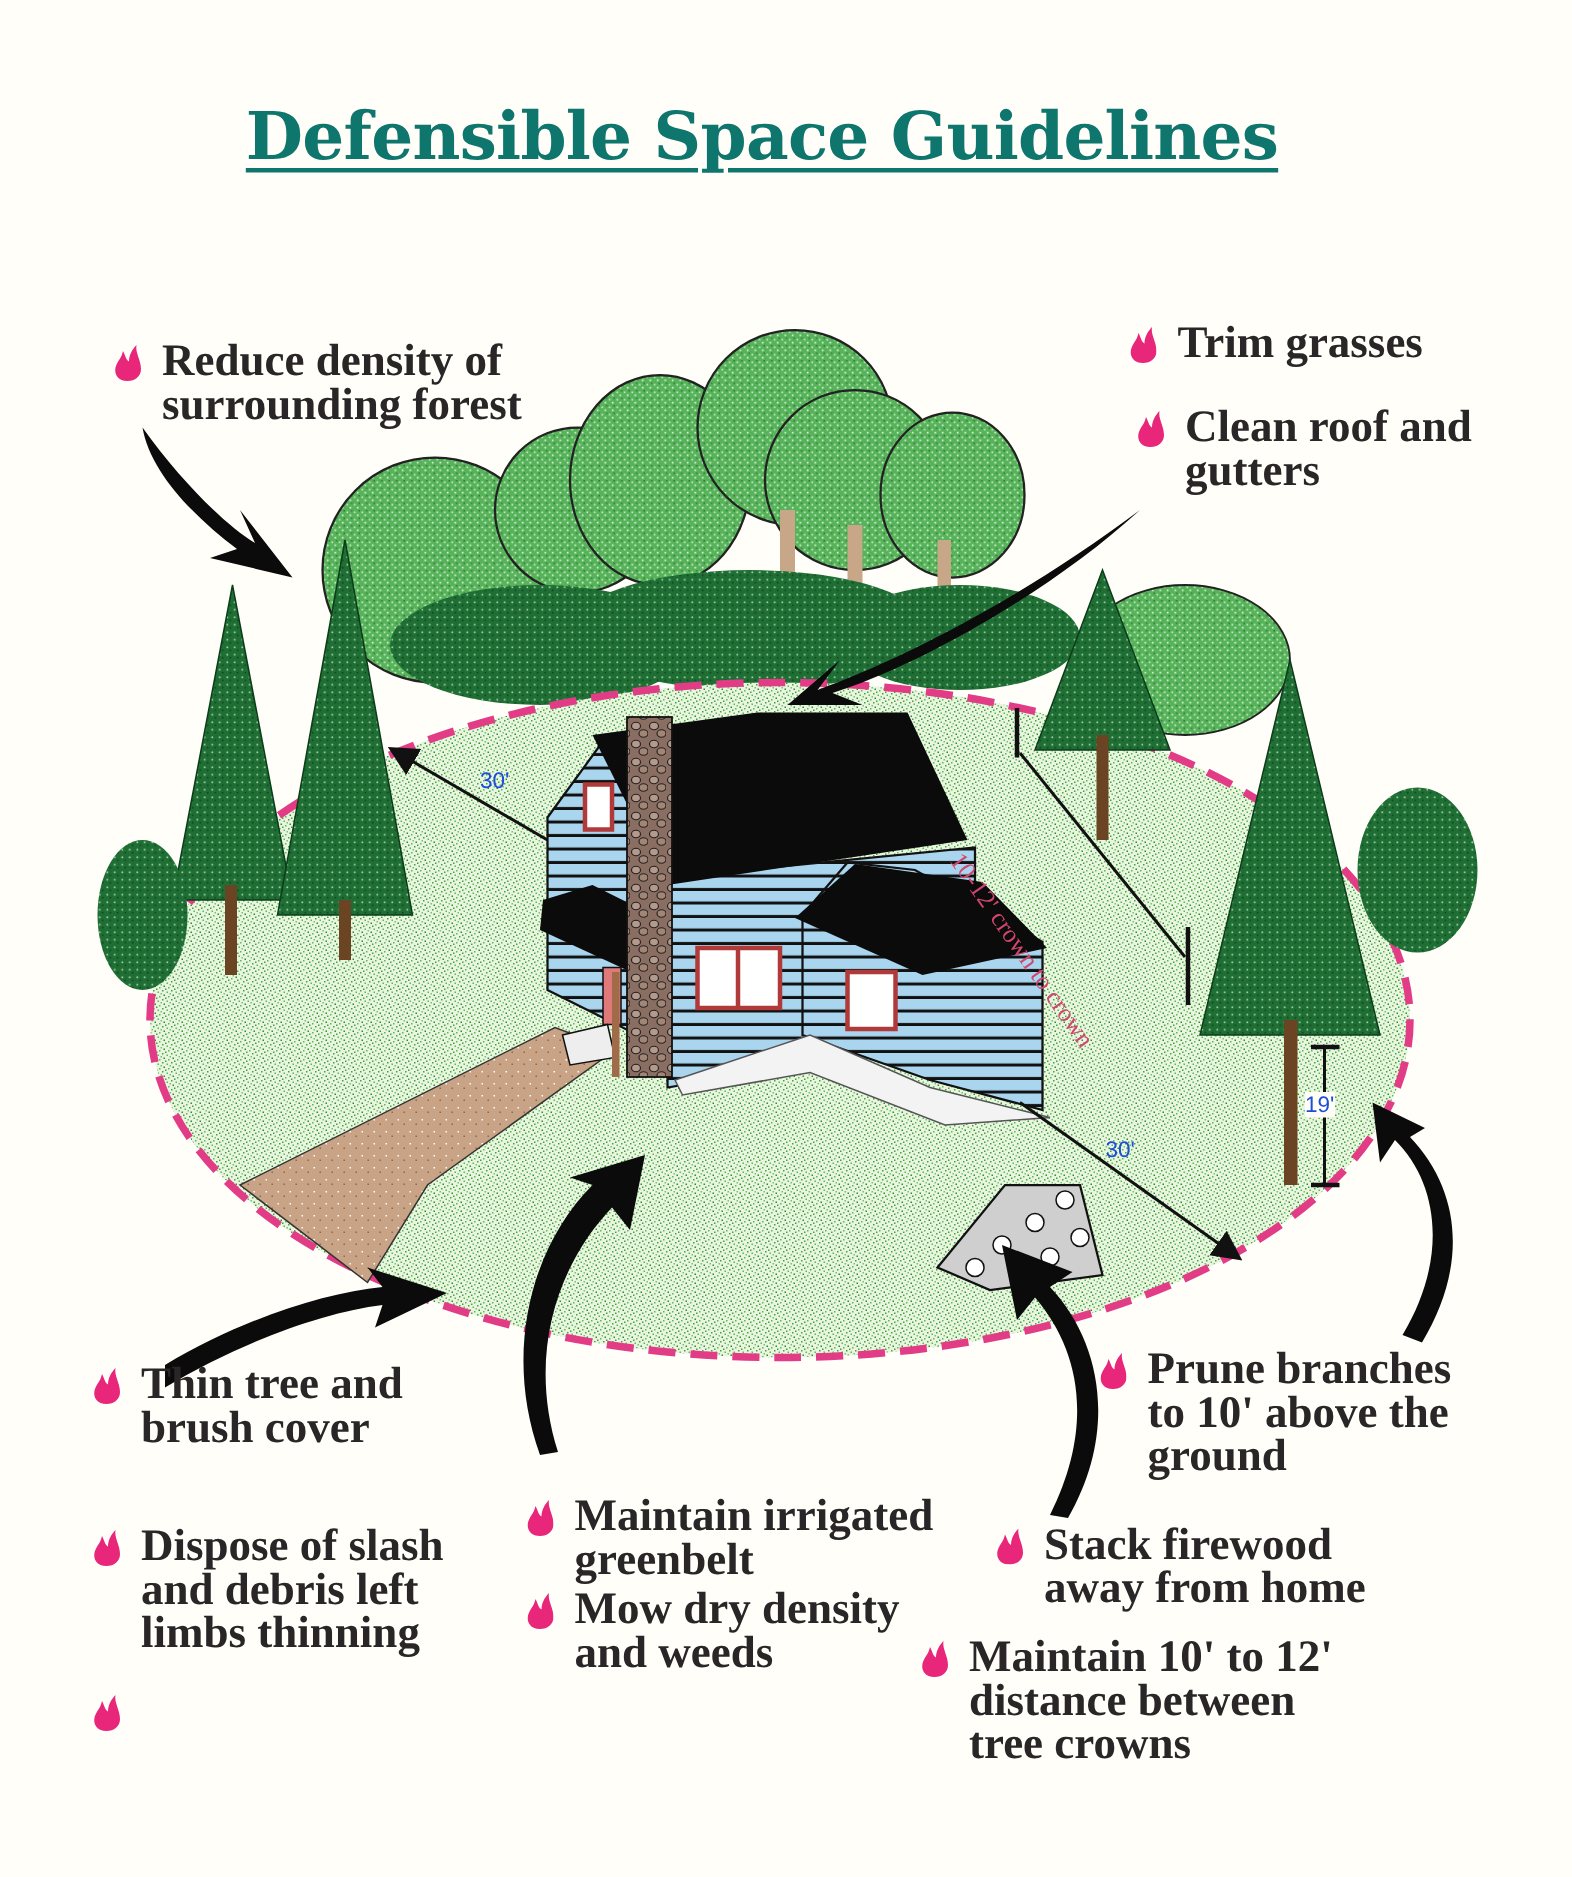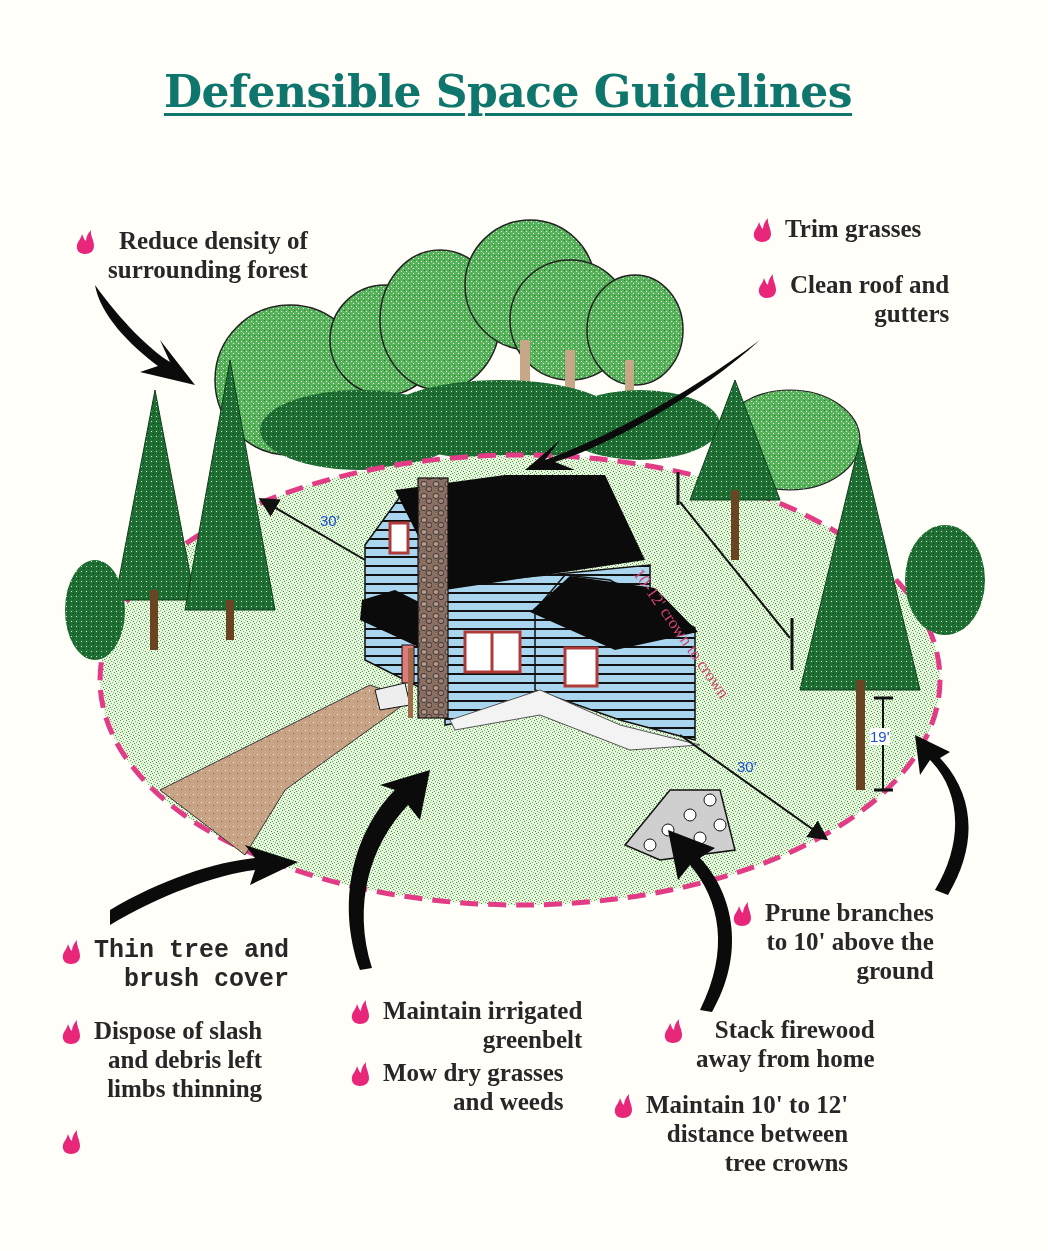--- a/index.html
+++ b/index.html
@@ -15,24 +15,23 @@
       text-align: center;
       font-family: "DejaVu Serif", "Liberation Serif", serif;
       font-weight: bold; font-size: 44px;
       letter-spacing: -0.5px;
       text-decoration: underline; text-decoration-thickness: 3px; text-underline-offset: 6px;
       color: #0f766e;
     }
     .illus { position: absolute; left: 0; top: 0; width: 1048px; height: 1251px; }
     .item {
       position: absolute;
-      font-weight: bold; font-size: 25px; line-height: 29px;
+      font-weight: bold; font-size: 30px; line-height: 29px;
       color: #2a2527;
       padding-left: 32px;
-      text-align: right;
     }
     .item .flame {
       position: absolute; left: 0; top: 4px; width: 18px; height: 24px;
     }
     .item .txt { white-space: pre-line; display: block; }
     .meas {
       position: absolute; font-family: "Liberation Sans", "DejaVu Sans", sans-serif;
       font-size: 15px; color: #1d4ed8;
     }
     .crown {
@@ -202,21 +201,21 @@
 </div>
 
 <div class="item" style="left:758px; top:270px;">
   <svg class="flame" viewBox="0 0 18 24">
       <path d="M9,24 C3,24 0,20 1,15 C2,11 5,9 6,4 C8,8 8,10 10,11 C10,7 12,3 15,0 C14,5 18,10 18,16 C18,21 14,24 9,24 Z" fill="#e8267a"></path>
     </svg>
   <span class="txt">Clean roof and
 gutters</span>
 </div>
 
-<div class="item" style="left:62px; top:936px;font-family:Liberation Mono, monospace;">
+<div class="item" style="left:62px; top:908px;">
   <svg class="flame" viewBox="0 0 18 24">
       <path d="M9,24 C3,24 0,20 1,15 C2,11 5,9 6,4 C8,8 8,10 10,11 C10,7 12,3 15,0 C14,5 18,10 18,16 C18,21 14,24 9,24 Z" fill="#e8267a"></path>
     </svg>
   <span class="txt">Thin tree and
 brush cover</span>
 </div>
 
 <div class="item" style="left:62px; top:1016px;">
   <svg class="flame" viewBox="0 0 18 24">
       <path d="M9,24 C3,24 0,20 1,15 C2,11 5,9 6,4 C8,8 8,10 10,11 C10,7 12,3 15,0 C14,5 18,10 18,16 C18,21 14,24 9,24 Z" fill="#e8267a"></path>
@@ -237,21 +236,21 @@
       <path d="M9,24 C3,24 0,20 1,15 C2,11 5,9 6,4 C8,8 8,10 10,11 C10,7 12,3 15,0 C14,5 18,10 18,16 C18,21 14,24 9,24 Z" fill="#e8267a"></path>
     </svg>
   <span class="txt">Maintain irrigated
 greenbelt</span>
 </div>
 
 <div class="item" style="left:351px; top:1058px;">
   <svg class="flame" viewBox="0 0 18 24">
       <path d="M9,24 C3,24 0,20 1,15 C2,11 5,9 6,4 C8,8 8,10 10,11 C10,7 12,3 15,0 C14,5 18,10 18,16 C18,21 14,24 9,24 Z" fill="#e8267a"></path>
     </svg>
-  <span class="txt">Mow dry grasses
+  <span class="txt">Mow dry density
 and weeds</span>
 </div>
 
 <div class="item" style="left:733px; top:898px;">
   <svg class="flame" viewBox="0 0 18 24">
       <path d="M9,24 C3,24 0,20 1,15 C2,11 5,9 6,4 C8,8 8,10 10,11 C10,7 12,3 15,0 C14,5 18,10 18,16 C18,21 14,24 9,24 Z" fill="#e8267a"></path>
     </svg>
   <span class="txt">Prune branches
 to 10' above the
 ground</span>

